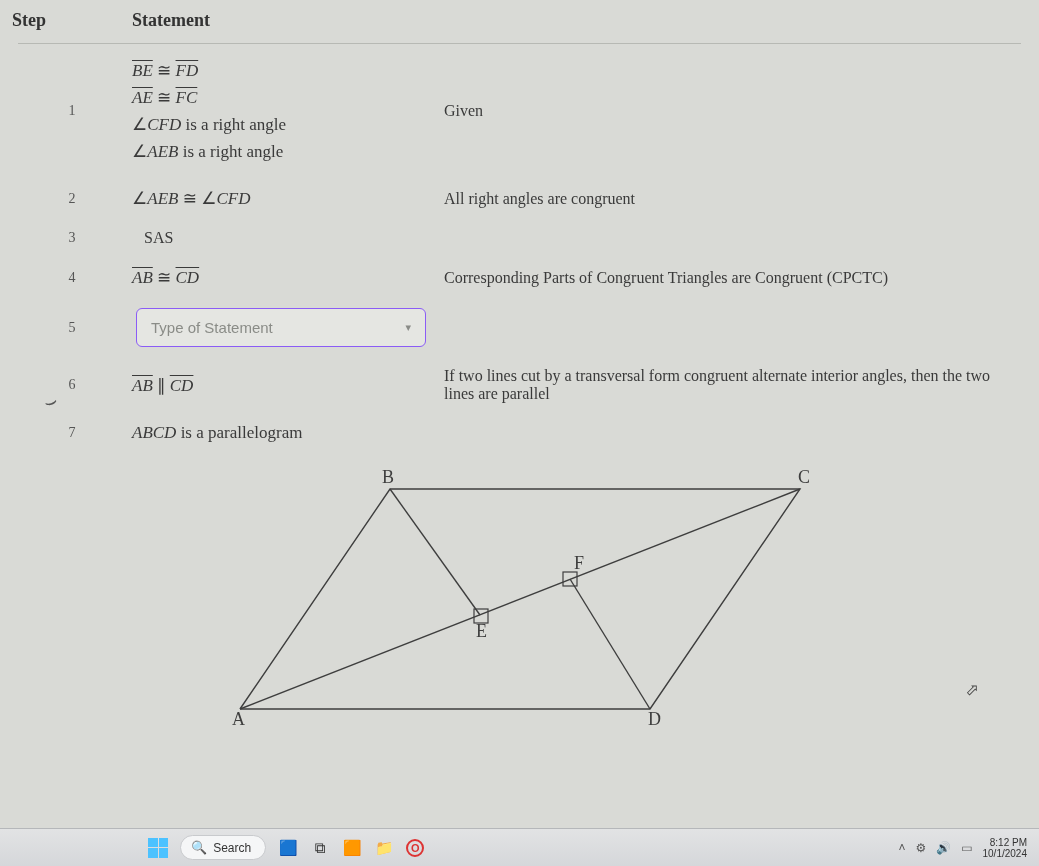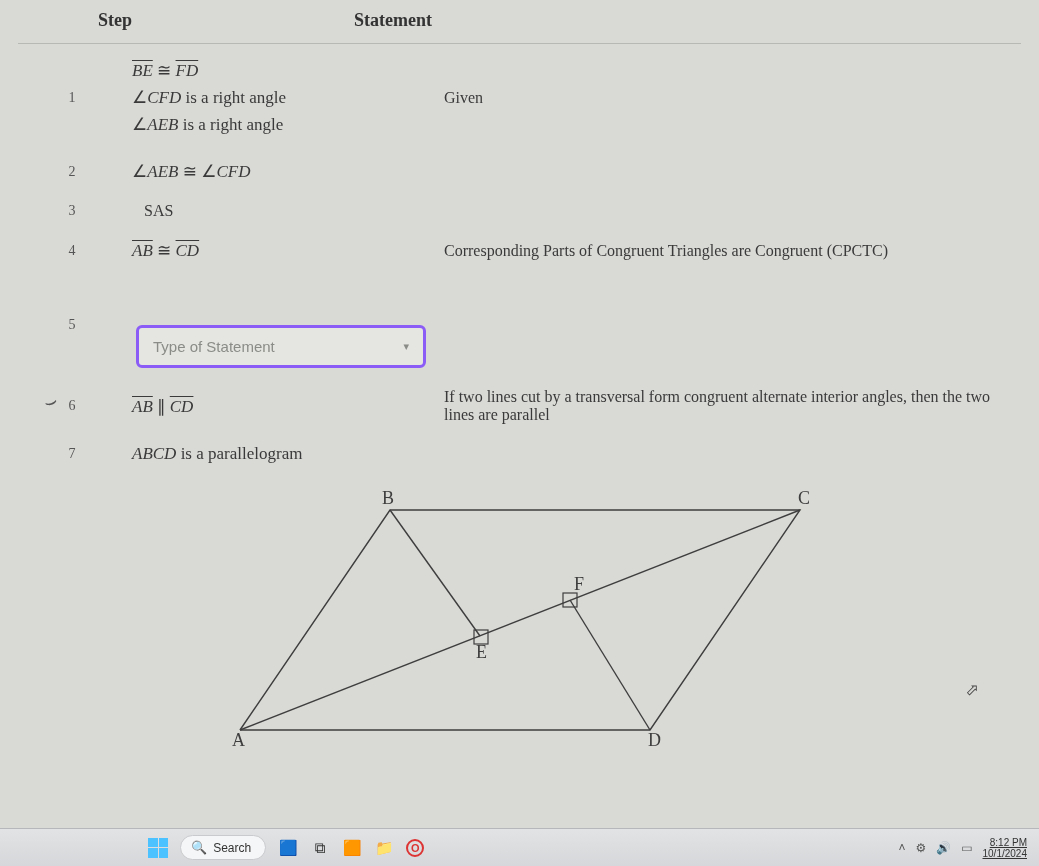--- a/index.html
+++ b/index.html
@@ -15,51 +15,49 @@
 .page {
   padding:0 12px 0 12px;
 }
 .header-row {
   display:grid;
   grid-template-columns:120px 300px 1fr;
   padding:10px 0 12px 0;
   font-weight:bold;
   color:#333;
   font-size:18px;
-  text-align:right;
 }
 .hr-line { border-bottom:1px solid #b7b9b4; margin:0 6px; }
 .row {
   display:grid;
   grid-template-columns:120px 300px 1fr;
   align-items:center;
   padding:10px 0;
 }
 .step-col { text-align:center; font-size:14px; color:#555; }
 .stmt-col { text-align:left; }
 .reason-col { font-size:16px; color:#3a3a3a; padding-right:20px;margin-left:12px; }
 .math { font-family: Georgia, serif; font-style:italic; font-size:17px; color:#3a3a3a; display:inline-block; }
 .math .up { font-style:normal; }
 .seg { text-decoration:overline; display:inline-block; }
 .multi-line .math { display:block; margin:6px auto; }
 .row5 .stmt-col { text-align:left; padding-left:0; }
 .select-box {
   display:flex;
   justify-content:space-between;
   align-items:center;
-  border:3px solid #8b5cf6;
+  border:1px solid #8b5cf6;
   background:#e5e6e2;
   border-radius:6px;
   padding:10px 14px;
   width:290px;
   color:#8a8c87;
   font-family:Arial, sans-serif;
   font-size:15px;
   margin-left:4px;
-  margin-top:44px;
 }
 .caret { font-size:11px; color:#8a8c87; }
 .diagram-wrap { display:flex; justify-content:center; margin-top:6px; }
 svg.diagram { width:660px; height:270px; }
 svg.diagram text { font-family:Georgia, serif; font-size:18px; fill:#3e3e3e; }
 svg.diagram line, svg.diagram polyline { stroke:#3e3e3e; stroke-width:1.4; fill:none; }
 
 .taskbar {
   position:absolute;
   left:0; right:0; bottom:0;
@@ -81,50 +79,52 @@
 .win-logo span:nth-child(3){background:#4cc2ff;}
 .win-logo span:nth-child(4){background:#4cc2ff;}
 .search-pill {
   display:flex; align-items:center; gap:6px;
   background:#f5f6f7; border:1px solid #c8cacd;
   border-radius:16px; padding:4px 14px 4px 10px;
 }
 .search-pill .mag { font-size:13px; }
 .tb-icon { width:20px; height:20px; display:flex; align-items:center; justify-content:center; font-size:15px; }
 .tray-icon { font-size:12px; color:#555; }
-.clock { text-align:right; line-height:1.1; font-size:10px; padding-right:4px;text-decoration:underline;}
+.clock { text-align:right; line-height:1.1; font-size:10px; padding-right:4px;}
 .tick-mark { position:absolute; left:44px; top:390px; font-size:20px; color:#555; transform:rotate(-15deg);}
 .cursor-ptr { position:absolute; right:60px; top:680px; font-size:16px; color:#444;}
 </style>
 </head>
 <body>
 
 <div class="page">
 
   <div class="header-row">
     <div>Step</div>
     <div>Statement</div>
   </div>
   <div class="hr-line"></div>
 
   <div class="row multi-line">
     <div class="step-col">1</div>
     <div class="stmt-col">
       <span class="math"><span class="seg">BE</span> <span class="up">≅</span> <span class="seg">FD</span></span>
+      <span class="math"><span class="seg">AE</span> <span class="up">≅</span> <span class="seg">FC</span></span>
       <span class="math"><span class="up">∠</span><span>CFD</span><span class="up" style="font-style:normal;font-family:Georgia;"> is a right angle</span></span>
       <span class="math"><span class="up">∠</span><span>AEB</span><span class="up" style="font-style:normal;font-family:Georgia;"> is a right angle</span></span>
     </div>
     <div class="reason-col">Given</div>
   </div>
 
   <div class="row">
     <div class="step-col">2</div>
     <div class="stmt-col">
       <span class="math"><span class="up">∠</span><span>AEB</span> <span class="up">≅</span> <span class="up">∠</span><span>CFD</span></span>
     </div>
+    <div class="reason-col">All right angles are congruent</div>
   </div>
 
   <div class="row">
     <div class="step-col">3</div>
     <div class="reason-col">SAS</div>
   </div>
 
   <div class="row">
     <div class="step-col">4</div>
     <div class="stmt-col">

